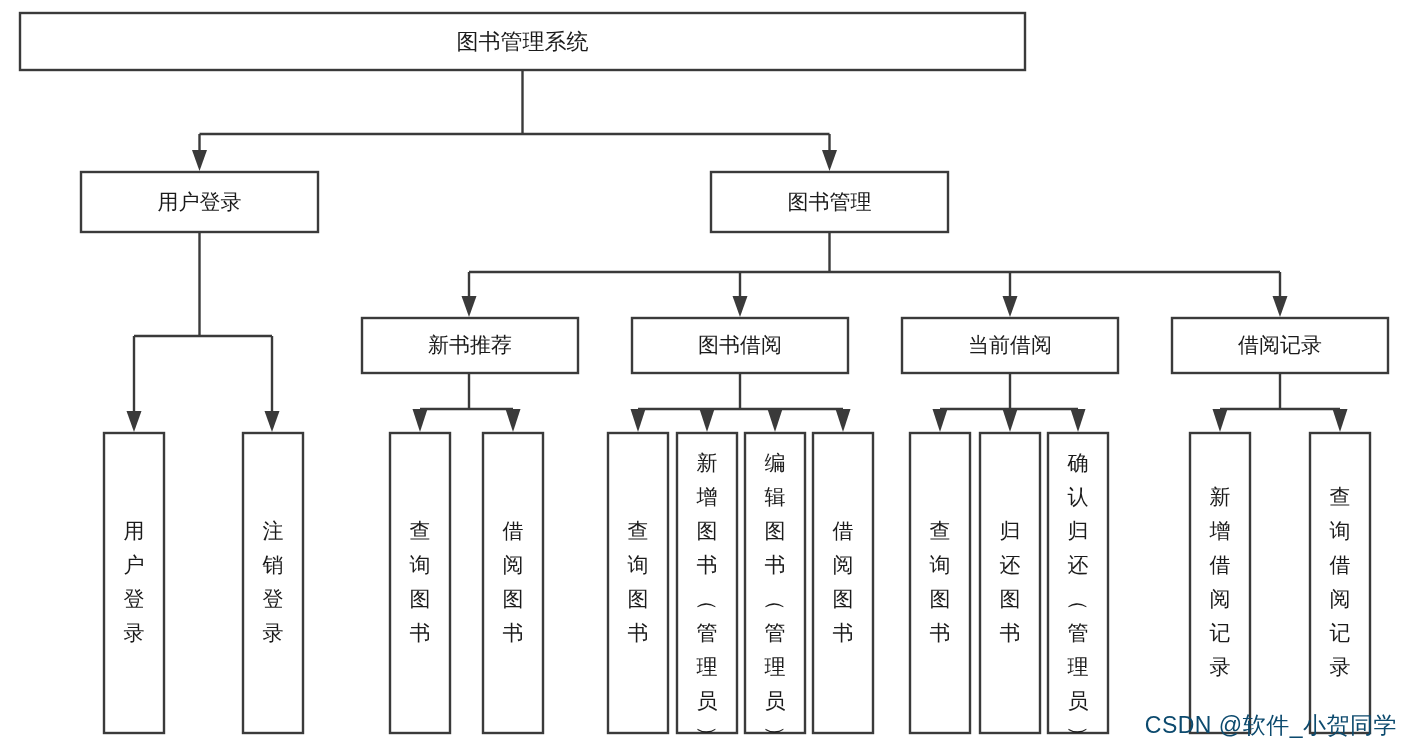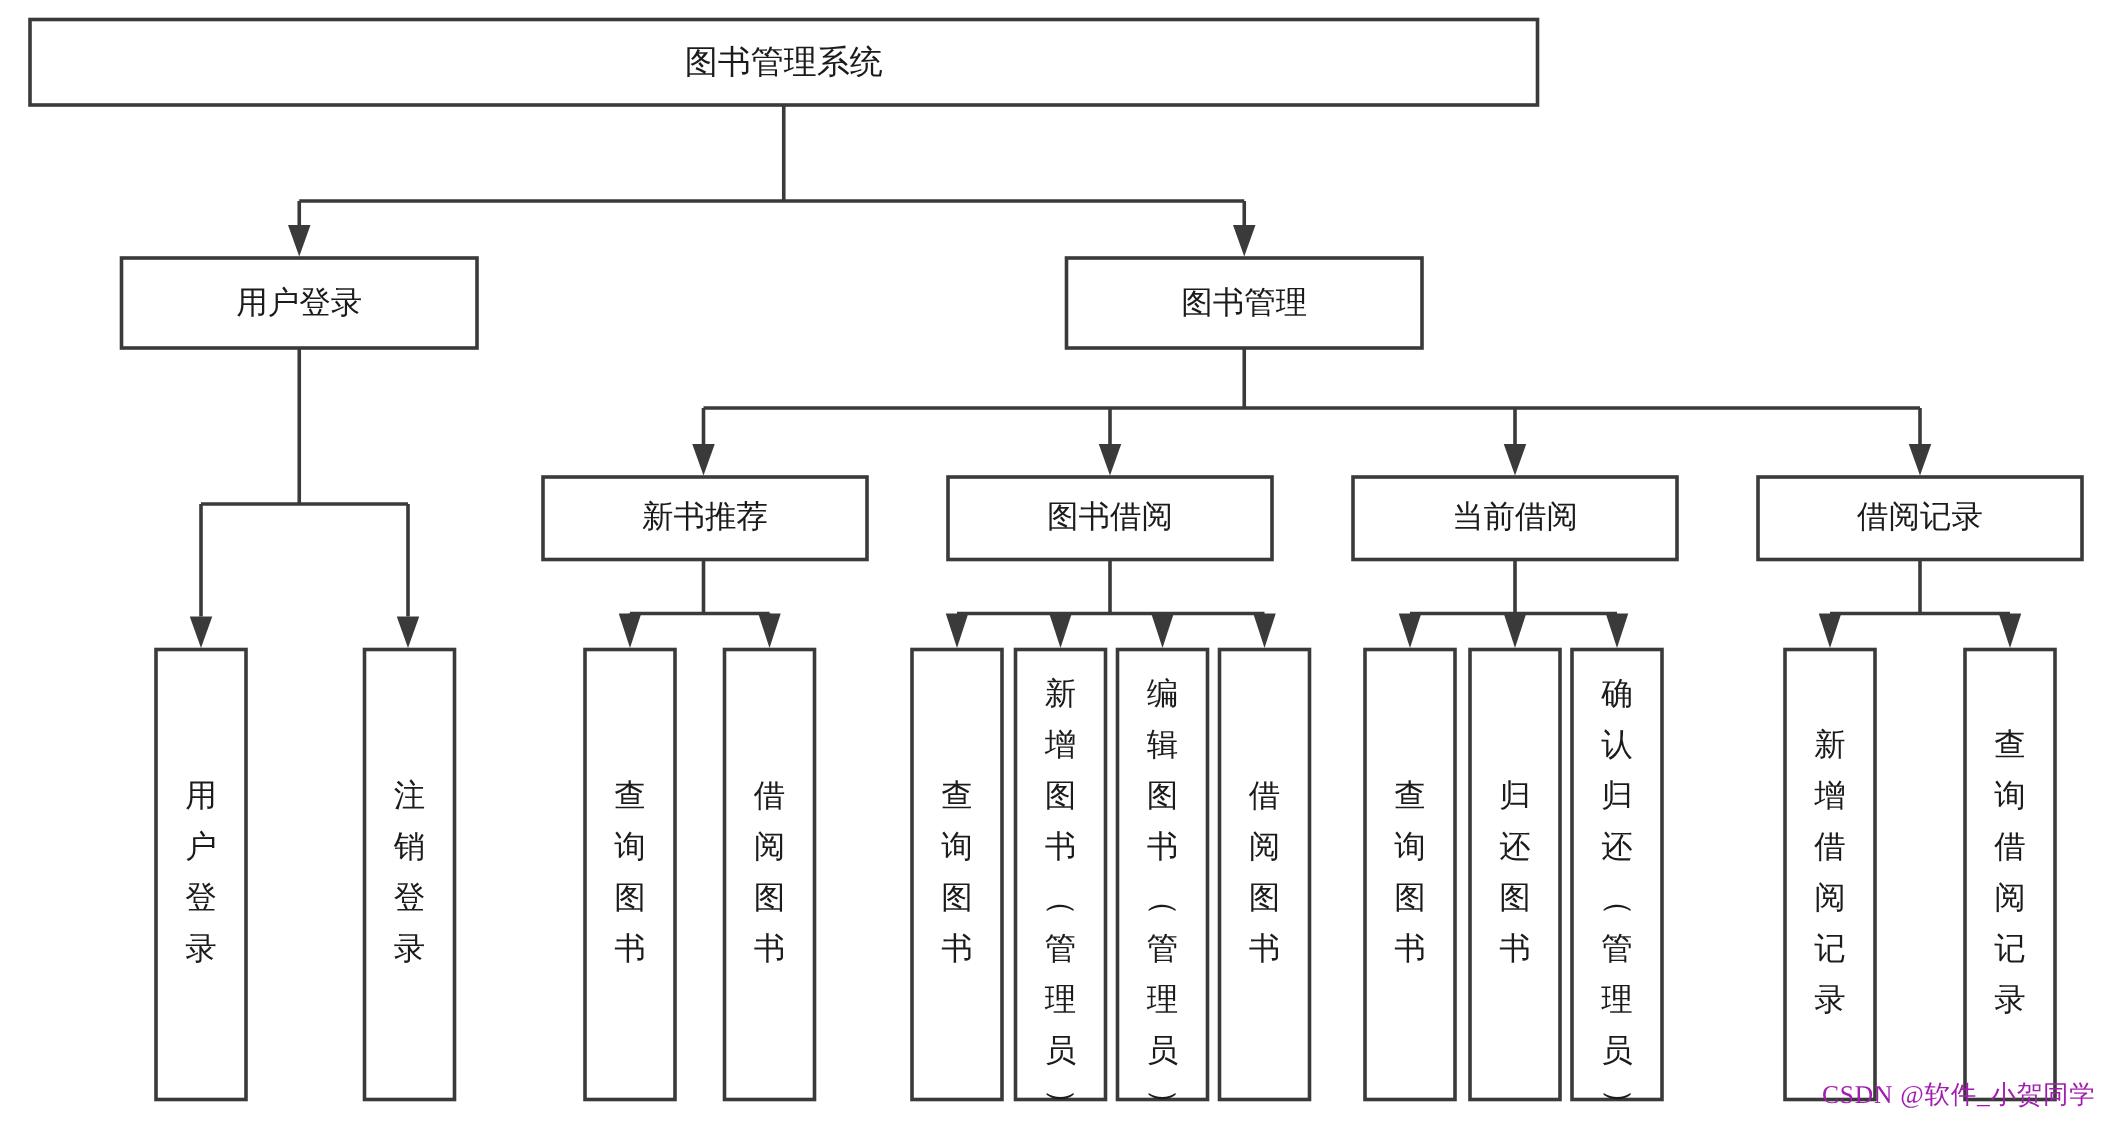--- a/index.html
+++ b/index.html
@@ -56,23 +56,23 @@
     fill: #1b1b1b;
     font-family: "Liberation Sans", "DejaVu Sans", sans-serif;
     font-size: 21px;
     text-anchor: middle;
     dominant-baseline: middle;
   }
   .watermark {
     position: absolute;
     right: 8px;
     bottom: 6px;
-    font-family: Liberation Serif, serif;
-    font-size: 17px;
-    color: #a21caf;
+    font-family: Liberation Sans, sans-serif;
+    font-size: 23px;
+    color: #0c4a6e;
     letter-spacing: 0.5px;
     user-select: none;
     pointer-events: none;
   }
 </style>
 </head>
 <body>
 
 <div id="diagram-root">
 

